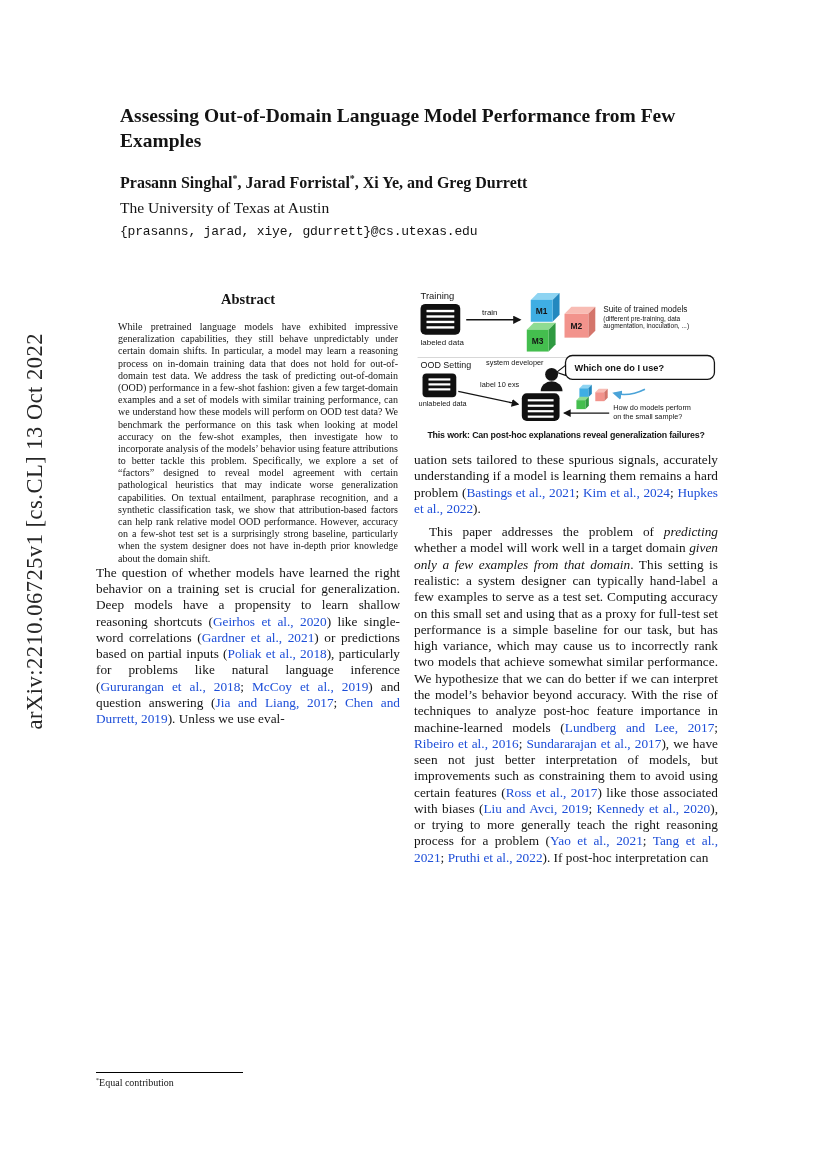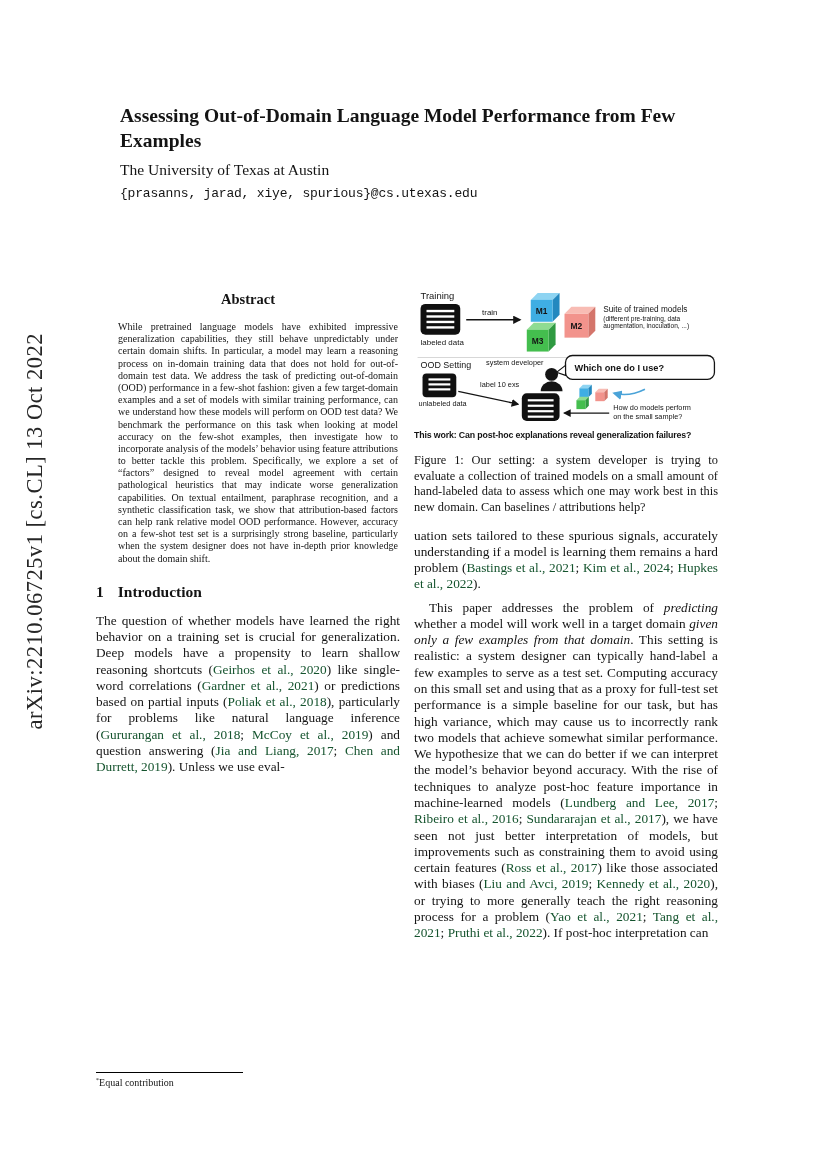--- a/index.html
+++ b/index.html
@@ -22,65 +22,65 @@
   .columns{position:absolute;top:288px;left:96px;width:635px;display:flex;gap:14px;}
   .col{width:304px;}
   .col-left{height:784px;overflow:hidden;}
 
   .abstract-heading{text-align:center;font-size:14.5px;font-weight:bold;margin:3px 0 13px;}
   .abstract-text{font-size:10px;line-height:1.22;text-align:justify;margin:0;padding:0 2px 0 22px;}
   .section-heading{font-size:15.5px;font-weight:bold;margin:18px 0 12px;}
   .section-number{margin-right:14px;}
   .body-text{font-size:13.3px;line-height:1.225;text-align:justify;margin:0 0 7px;}
   .indent{text-indent:15px;}
-  .link{color:#14532d;}
+  .link{color:#1d4ed8;}
   .i{font-style:italic;}
   .sup{vertical-align:super;font-size:62%;line-height:0;}
 
   .figure-block{margin:0 0 12px;}
   .fig-svg{display:block;}
   .fig-svg text{font-family:"Liberation Sans",sans-serif;fill:#141414;}
   .fs10{font-size:9.5px;}
   .fs9{font-size:9px;}
   .fs85{font-size:8.3px;}
   .fs8{font-size:8px;}
   .fs75{font-size:7.4px;}
   .fs65{font-size:6.6px;fill:#333;}
   .cube-label{font-size:8.5px;font-weight:bold;fill:#10212e;}
   .bubble-text{font-size:9.3px;font-weight:bold;}
   .fig-this-work{
     font-family:"Liberation Sans",sans-serif;font-weight:bold;
-    font-size:8.8px;letter-spacing:-.15px;white-space:nowrap;margin-top:3px;
+    font-size:8.8px;letter-spacing:-.15px;white-space:nowrap;margin-top:3px;text-align:center;
   }
   .fig-caption{display:block;font-size:12.4px;line-height:1.26;text-align:justify;margin-top:13px;}
 
   .footnote-block{position:absolute;left:96px;top:1072px;width:304px;}
   .footnote-rule{width:147px;border-top:1px solid #000;margin-bottom:4px;}
   .footnote-text{font-size:10px;}
 </style>
 </head>
 <body>
 
 <div class="page">
 
   <div class="arxiv-watermark">arXiv:2210.06725v1  [cs.CL]  13 Oct 2022</div>
 
   <header class="paper-header">
     <h1 class="paper-title">Assessing Out-of-Domain Language Model Performance from Few Examples</h1>
+    <div class="authors-line"><span>Prasann Singhal</span><span class="sup">*</span><span>, Jarad Forristal</span><span class="sup">*</span><span>, Xi Ye, and Greg Durrett</span></div>
     <div class="affiliation">The University of Texas at Austin</div>
-    <div class="email-line">{prasanns, jarad, xiye, spurious}@cs.utexas.edu</div>
+    <div class="email-line">{prasanns, jarad, xiye, gdurrett}@cs.utexas.edu</div>
   </header>
 
   <div class="columns">
 
     <div class="col col-left">
       <h2 class="abstract-heading">Abstract</h2>
       <p class="abstract-text">While pretrained language models have exhibited impressive generalization capabilities, they still behave unpredictably under certain domain shifts. In particular, a model may learn a reasoning process on in-domain training data that does not hold for out-of-domain test data. We address the task of predicting out-of-domain (OOD) performance in a few-shot fashion: given a few target-domain examples and a set of models with similar training performance, can we understand how these models will perform on OOD test data? We benchmark the performance on this task when looking at model accuracy on the few-shot examples, then investigate how to incorporate analysis of the models’ behavior using feature attributions to better tackle this problem. Specifically, we explore a set of “factors” designed to reveal model agreement with certain pathological heuristics that may indicate worse generalization capabilities. On textual entailment, paraphrase recognition, and a synthetic classification task, we show that attribution-based factors can help rank relative model OOD performance. However, accuracy on a few-shot test set is a surprisingly strong baseline, particularly when the system designer does not have in-depth prior knowledge about the domain shift.</p>
 
-      <h2 class="section-heading"><span class="section-number">1</span><span>Introduction</span></h2>
       <p class="body-text"><span>The question of whether models have learned the right behavior on a training set is crucial for generalization. Deep models have a propensity to learn shallow reasoning shortcuts (</span><span class="link">Geirhos et al., 2020</span><span>) like single-word correlations (</span><span class="link">Gardner et al., 2021</span><span>) or predictions based on partial inputs (</span><span class="link">Poliak et al., 2018</span><span>), particularly for problems like natural language inference (</span><span class="link">Gururangan et al., 2018</span><span>; </span><span class="link">McCoy et al., 2019</span><span>) and question answering (</span><span class="link">Jia and Liang, 2017</span><span>; </span><span class="link">Chen and Durrett, 2019</span><span>). Unless we use eval-</span></p>
     </div>
 
     <div class="col col-right">
 
       <figure class="figure-block">
         <svg class="fig-svg" viewBox="0 0 305 140" width="304" height="139">
           <defs>
             <marker id="arw" viewBox="0 0 10 10" refX="8" refY="5" markerWidth="6" markerHeight="6" orient="auto-start-reverse">
               <path d="M0,0 L10,5 L0,10 z" fill="#141414"></path>
@@ -173,21 +173,20 @@
             <rect x="114" y="123" width="26" height="2.2" fill="#fff"></rect>
             <rect x="114" y="128.5" width="26" height="2.2" fill="#fff"></rect>
           </g>
 
           <line x1="196" y1="126" x2="151" y2="126" stroke="#141414" stroke-width="1.3" marker-end="url(#arw)"></line>
           <text x="200" y="123" class="fs75">How do models perform</text>
           <text x="200" y="132" class="fs75">on the small sample?</text>
         </svg>
 
         <div class="fig-this-work">This work: Can post-hoc explanations reveal generalization failures?</div>
-        <figcaption class="fig-caption">Figure 1: Our setting: a system developer is trying to evaluate a collection of trained models on a small amount of hand-labeled data to assess which one may work best in this new domain. Can baselines / attributions help?</figcaption>
       </figure>
 
       <p class="body-text"><span>uation sets tailored to these spurious signals, accurately understanding if a model is learning them remains a hard problem (</span><span class="link">Bastings et al., 2021</span><span>; </span><span class="link">Kim et al., 2024</span><span>; </span><span class="link">Hupkes et al., 2022</span><span>).</span></p>
       <p class="body-text indent"><span>This paper addresses the problem of </span><span class="i">predicting</span><span> whether a model will work well in a target domain </span><span class="i">given only a few examples from that domain</span><span>. This setting is realistic: a system designer can typically hand-label a few examples to serve as a test set. Computing accuracy on this small set and using that as a proxy for full-test set performance is a simple baseline for our task, but has high variance, which may cause us to incorrectly rank two models that achieve somewhat similar performance. We hypothesize that we can do better if we can interpret the model’s behavior beyond accuracy. With the rise of techniques to analyze post-hoc feature importance in machine-learned models (</span><span class="link">Lundberg and Lee, 2017</span><span>; </span><span class="link">Ribeiro et al., 2016</span><span>; </span><span class="link">Sundararajan et al., 2017</span><span>), we have seen not just better interpretation of models, but improvements such as constraining them to avoid using certain features (</span><span class="link">Ross et al., 2017</span><span>) like those associated with biases (</span><span class="link">Liu and Avci, 2019</span><span>; </span><span class="link">Kennedy et al., 2020</span><span>), or trying to more generally teach the right reasoning process for a problem (</span><span class="link">Yao et al., 2021</span><span>; </span><span class="link">Tang et al., 2021</span><span>; </span><span class="link">Pruthi et al., 2022</span><span>). If post-hoc interpretation can</span></p>
     </div>
   </div>
 
   <div class="footnote-block">
     <div class="footnote-rule"></div>
     <div class="footnote-text"><span class="sup">*</span><span>Equal contribution</span></div>

